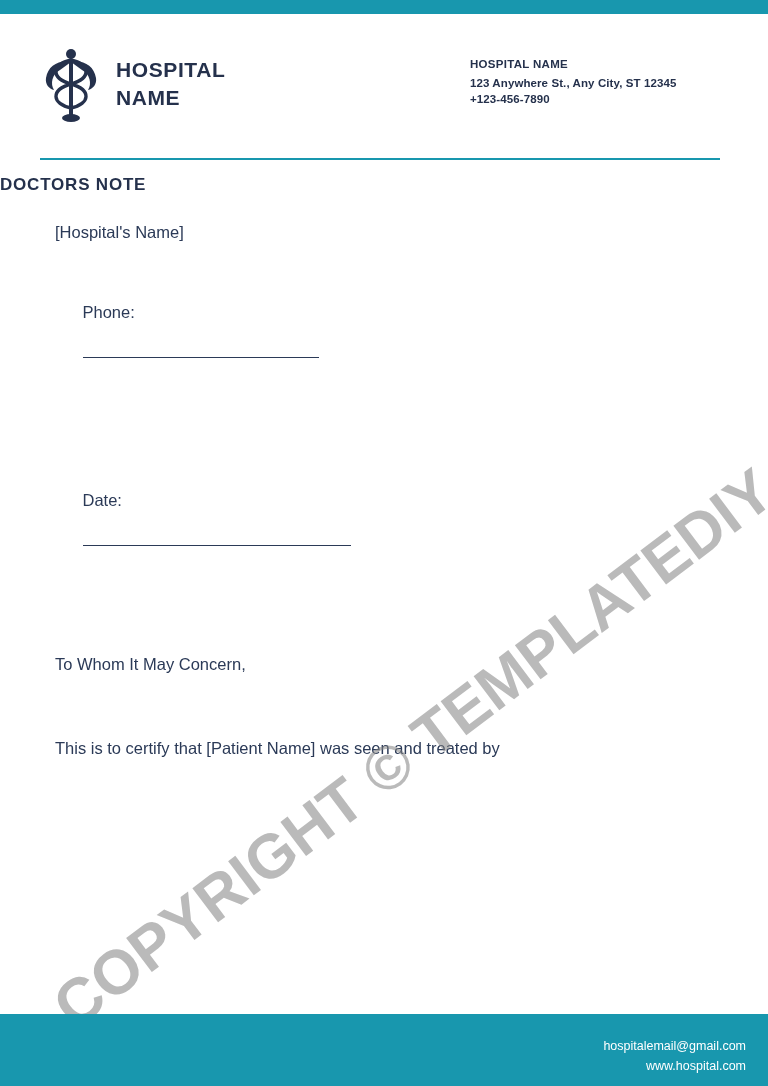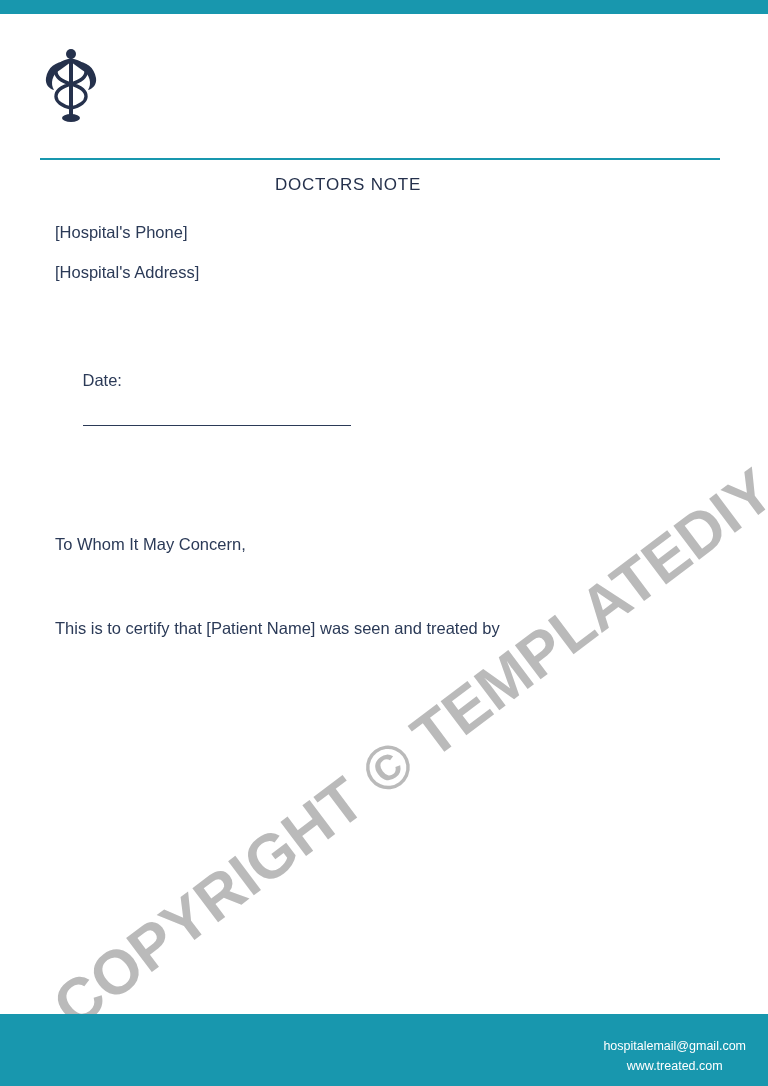--- a/index.html
+++ b/index.html
@@ -81,23 +81,23 @@
     position: absolute;
     left: 40px; top: 158px;
     width: 680px; height: 2px;
     background: #1897ae;
   }
   
   .doc-title {
     position: absolute;
     left: 0; top: 175px;
     width: 696px;
-    text-align: center;
+    text-align: left;
     font-size: 17px;
-    font-weight: normal;
+    font-weight: bold;
     color: #25314c;
     letter-spacing: 0.8px;
   }
   .body {
     position: absolute;
     left: 55px; top: 212px;
     width: 660px;
     color: #2b3a57;
     font-size: 16.5px;
     line-height: 40px;
@@ -133,21 +133,21 @@
   }
   .wm1 {
     left: 40px; top: 985px;
     font-size: 62px;
     transform: rotate(-37deg);
   }
   
   .footer {
     position: absolute;
     right: 22px; bottom: 10px;
-    text-align: center;
+    text-align: right;
     color: #ffffff;
     font-size: 12.5px;
     line-height: 20px;
   }
 </style>
 </head>
 <body>
 
 <div class="page">
 
@@ -161,30 +161,42 @@
           <g fill="#25314c">
             <rect x="29" y="14" width="4" height="62" rx="2"></rect>
             <circle cx="31" cy="10" r="5"></circle>
             <path d="M31 16 C12 20, 10 34, 31 40 C52 46, 50 60, 31 64 C12 60, 10 46, 31 40 C52 34, 50 20, 31 16 Z" fill="none" stroke="#25314c" stroke-width="3.4"></path>
             <path d="M31 18 C18 16, 8 22, 6 34 C5 40, 9 45, 14 46 C10 40, 12 30, 20 26"></path>
             <path d="M31 18 C44 16, 54 22, 56 34 C57 40, 53 45, 48 46 C52 40, 50 30, 42 26"></path>
             <ellipse cx="31" cy="74" rx="9" ry="4"></ellipse>
           </g>
         </svg>
       </span>
+      <span class="logo-text">
+        <span>HOSPITAL</span><br>
+        <span>NAME</span>
+      </span>
+    </div>
+    <div class="contact">
+      <div class="c-name">HOSPITAL NAME</div>
+      <div class="c-line">123 Anywhere St., Any City, ST 12345</div>
+      <div class="c-line">+123-456-7890</div>
     </div>
   </div>
 
   <div class="rule"></div>
 
   <div class="doc-title">DOCTORS NOTE</div>
 
   <div class="body">
-    <div class="ln">[Hospital's Phone]</div>
-    <div class="ln">[Hospital's Address]</div>
+    <div class="ln">[Hospital's Name]</div>
+    <div class="ln">
+      <span>Phone:</span>
+      <span class="blank b-phone"></span>
+    </div>
     <div class="gap-md"></div>
     <div class="ln">
       <span>Date:</span>
       <span class="blank b-date"></span>
     </div>
     <div class="gap-md"></div>
     <div class="gap-sm"></div>
     <div class="ln bold">To Whom It May Concern,</div>
     <div class="gap-md"></div>
     <div class="gap-sm"></div>
@@ -195,16 +207,16 @@
 
   </div>
 
   <div class="watermark">
     <div class="wm-text wm1">COPYRIGHT © TEMPLATEDIY.COM</div>
   </div>
 
   <div class="band-bottom"></div>
   <div class="footer">
     <div>hospitalemail@gmail.com</div>
-    <div>www.treated.com</div>
+    <div>www.hospital.com</div>
   </div>
 
 </div>
 
 </body></html>

